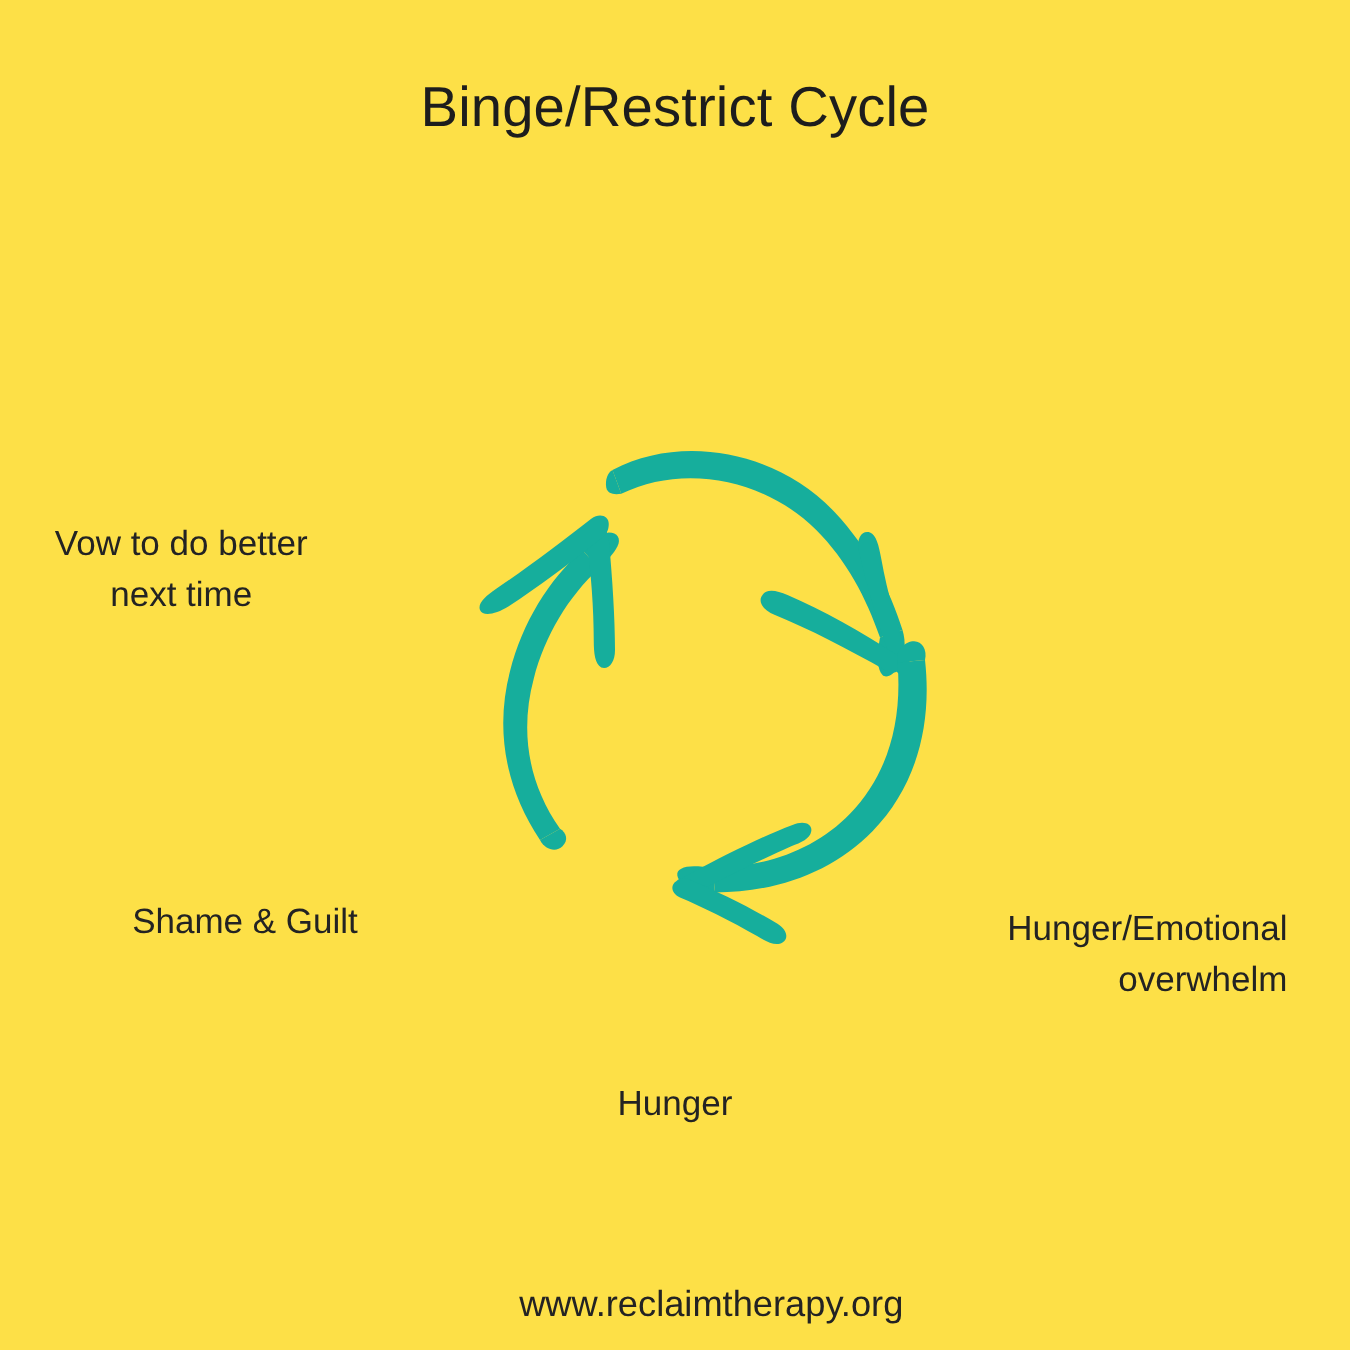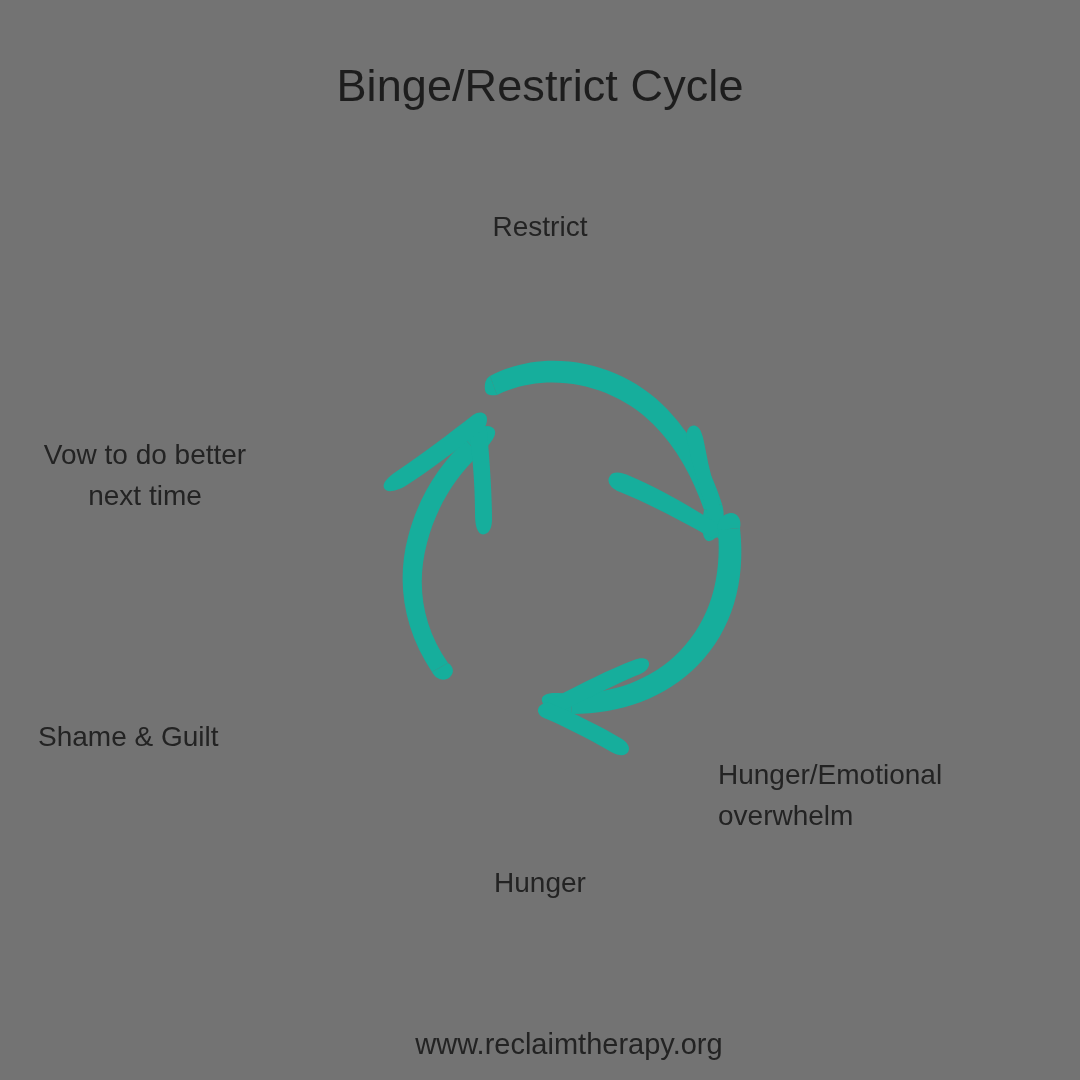--- a/index.html
+++ b/index.html
@@ -9,21 +9,21 @@
     background: #ffffff;
   }
   body {
     font-family: "Liberation Sans", "DejaVu Sans", sans-serif;
   }
 
   #canvas {
     position: relative;
     width: 1080px;
     height: 1080px;
-    background: #737373;
+    background: #fde047;
     overflow: hidden;
   }
 
   
   .title {
     position: absolute;
     left: 0;
     top: 30px;
     width: 1080px;
     text-align: center;
@@ -57,48 +57,46 @@
     width: 350px;
     text-align: right;
     padding-right: 22px;
     box-sizing: border-box;
   }
 
   .label-hunger {
     left: 718px;
     top: 722px;
     width: 350px;
-    text-align: left;
+    text-align: right;
     padding-right: 38px;
     box-sizing: border-box;
-    margin-top: 32px;
   }
 
   .label-binge {
     left: 340px;
     top: 862px;
     width: 400px;
     text-align: center;
   }
 
   .label-shame {
     left: 14px;
     top: 716px;
     width: 340px;
-    text-align: left;
+    text-align: center;
     padding-left: 24px;
     box-sizing: border-box;
   }
 
   .label-vow {
     left: 0px;
     top: 414px;
     width: 290px;
     text-align: center;
-    margin-top: 20px;
   }
 
   
   .footer {
     position: absolute;
     left: 0;
     top: 1028px;
     width: 1080px;
     text-align: center;
     font-size: 29px;
@@ -231,21 +229,20 @@
                    C 82 183, 88 177, 97 171
                    C 121 155, 150 133, 173 115
                    C 180 110, 187 113, 187 119
                    C 187 123, 186 126, 183 129 Z"></path>
         </g>
 
       </g>
     </svg>
   </div>
 
-  <div class="label label-restrict">Restrict</div>
 
 
   <div class="label label-hunger">Hunger/Emotional
 overwhelm</div>
 
   <div class="label label-binge">Hunger</div>
 
   <div class="label label-shame">Shame &amp; Guilt</div>
 
   <div class="label label-vow">Vow to do better

